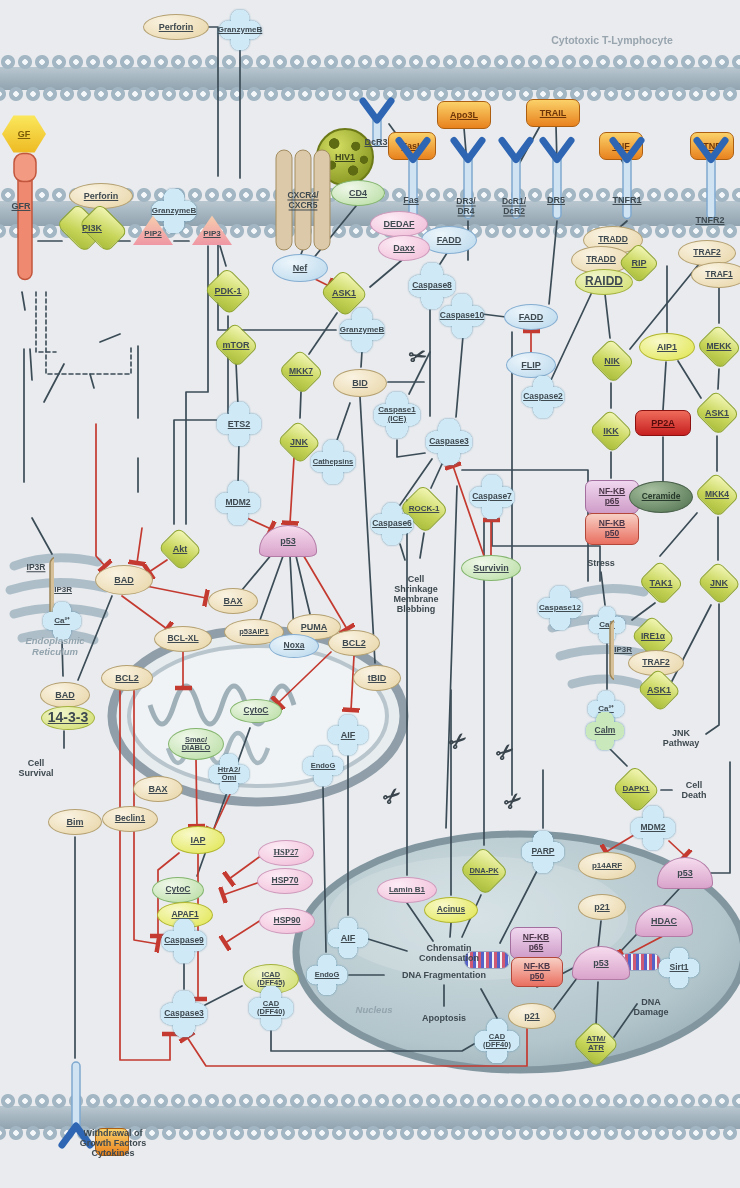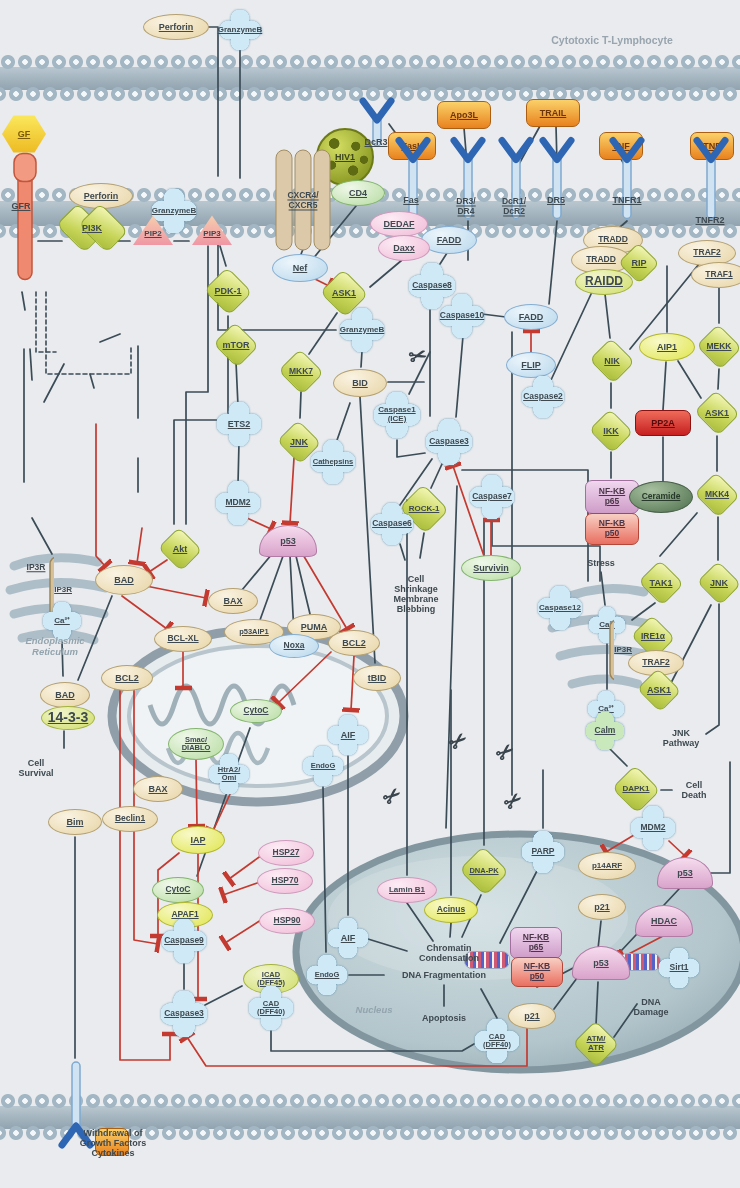--- a/index.html
+++ b/index.html
@@ -695,21 +695,21 @@
         <span class="lbl" style="font-size: 8.5px;">CytoC</span>
       </div>
       <div class="node s-ell c-yellow" style="left: 185px; top: 915px; width: 54px; height: 24px;">
         <span class="lbl" style="font-size: 8.5px;">APAF1</span>
       </div>
       <div class="node s-clo c-bc" style="left: 184px; top: 941px; width: 44px; height: 44px;">
         <i class="bgc"></i>
         <span class="lbl" style="font-size: 8.5px;">Caspase9</span>
       </div>
       <div class="node s-ell c-pink" style="left: 286px; top: 853px; width: 54px; height: 24px;">
-        <span class="lbl" style="font-size: 8.5px;">HSP27</span>
+        <span class="lbl" style="font-size: 8.5px; font-family: Liberation Serif, serif;">HSP27</span>
       </div>
       <div class="node s-ell c-pink" style="left: 285px; top: 881px; width: 54px; height: 24px;">
         <span class="lbl" style="font-size: 8.5px;">HSP70</span>
       </div>
       <div class="node s-ell c-pink" style="left: 287px; top: 921px; width: 54px; height: 24px;">
         <span class="lbl" style="font-size: 8.5px;">HSP90</span>
       </div>
       <div class="node s-clo c-bc" style="left: 184px; top: 1014px; width: 46px; height: 46px;">
         <i class="bgc"></i>
         <span class="lbl" style="font-size: 8.5px;">Caspase3</span>

